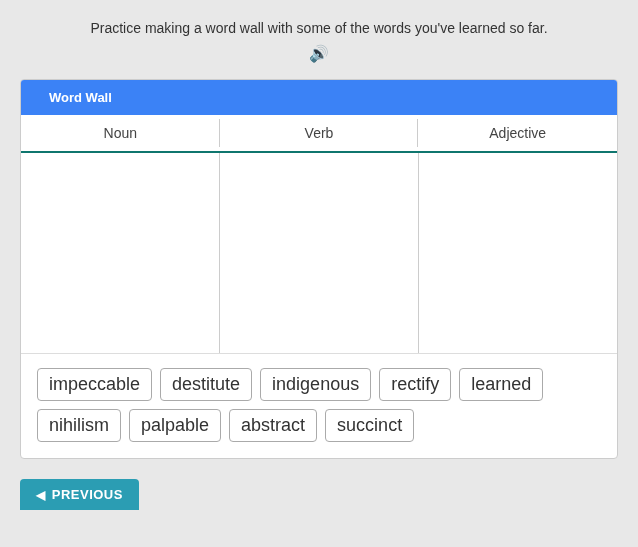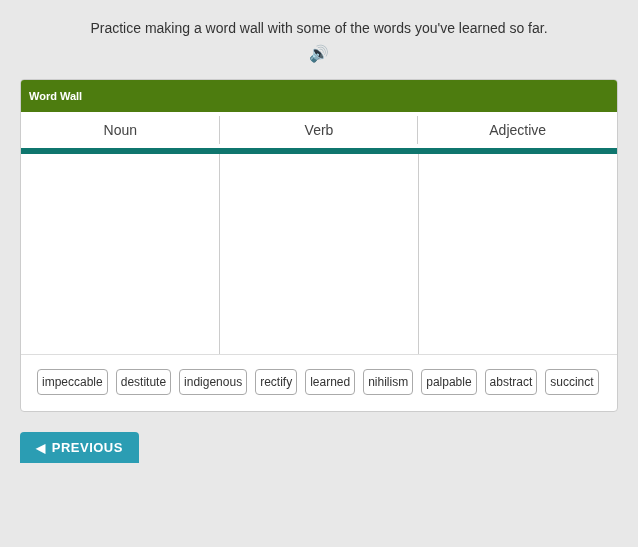--- a/index.html
+++ b/index.html
@@ -35,34 +35,34 @@
 
     .word-wall-container {
       background: #fff;
       border: 1px solid #ccc;
       border-radius: 4px;
       overflow: hidden;
       margin-bottom: 20px;
     }
 
     .word-wall-header {
-      background: #4d7c0f;
+      background: #3b82f6;
       color: #fff;
-      font-size: 11px;
+      font-size: 13px;
       font-weight: bold;
-      padding: 10px 8px;
+      padding: 10px 28px;
     }
 
     .word-wall-body {
       padding: 0;
     }
 
     .column-headers {
       display: flex;
-      border-bottom: 6px solid #0f766e;
+      border-bottom: 2px solid #0f766e;
     }
 
     .col-header {
       flex: 1;
       text-align: center;
       padding: 10px 0;
       font-size: 14px;
       color: #444;
       font-weight: normal;
       position: relative;
@@ -98,22 +98,22 @@
       display: flex;
       flex-wrap: wrap;
       gap: 8px;
       border-top: 1px solid #ddd;
     }
 
     .word-chip {
       background: #fff;
       border: 1px solid #aaa;
       border-radius: 4px;
-      padding: 5px 4px;
-      font-size: 12px;
+      padding: 5px 11px;
+      font-size: 18px;
       color: #333;
       cursor: grab;
       user-select: none;
       white-space: nowrap;
     }
 
     .prev-button {
       display: inline-flex;
       align-items: center;
       gap: 6px;

